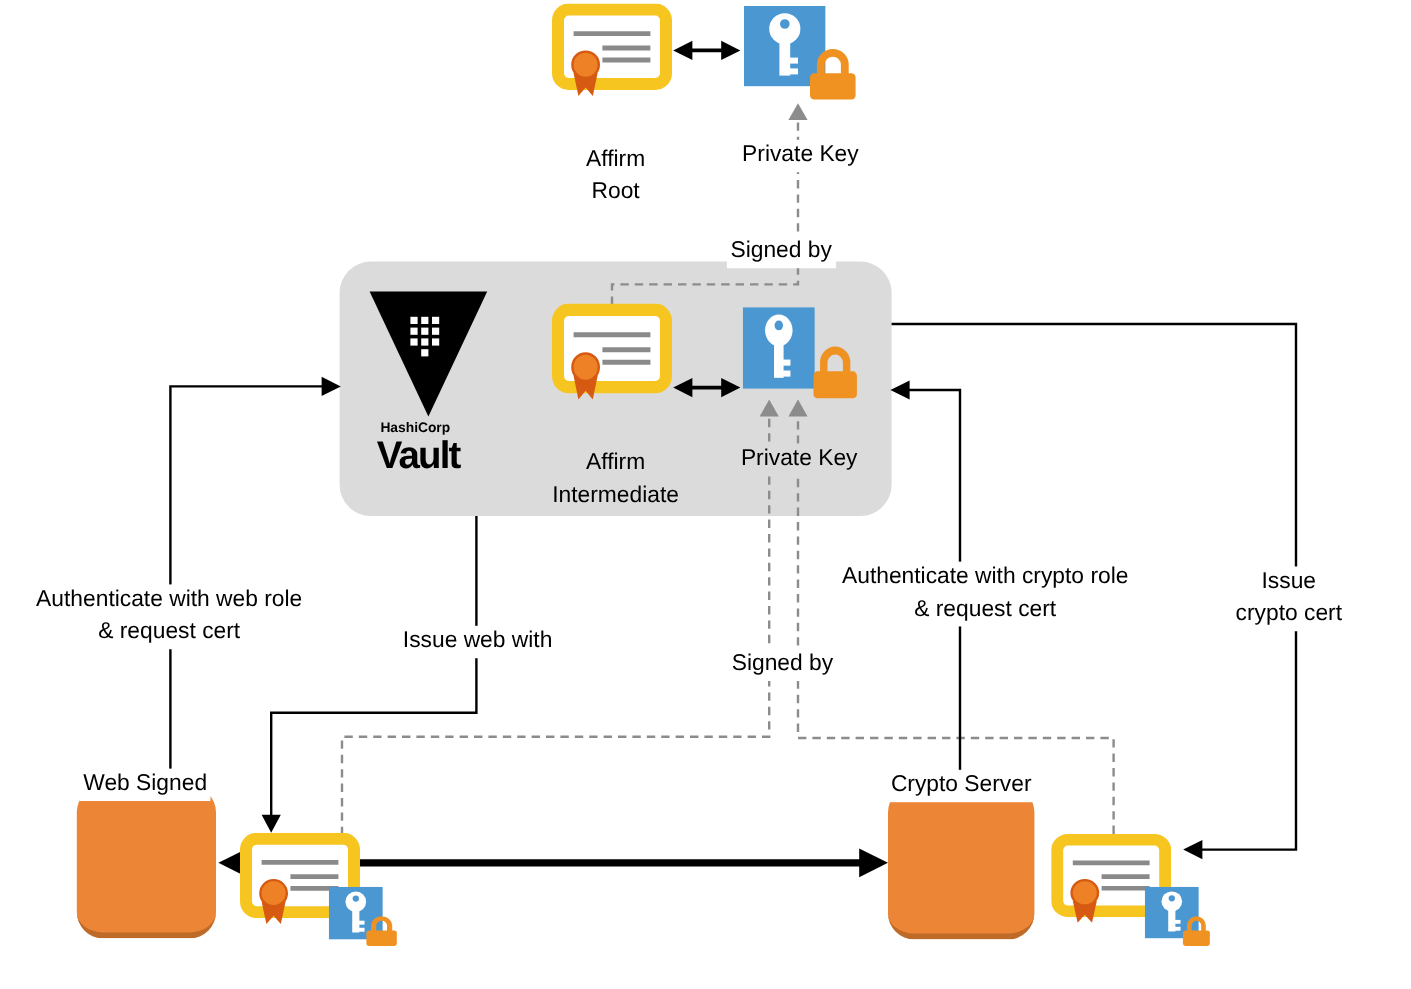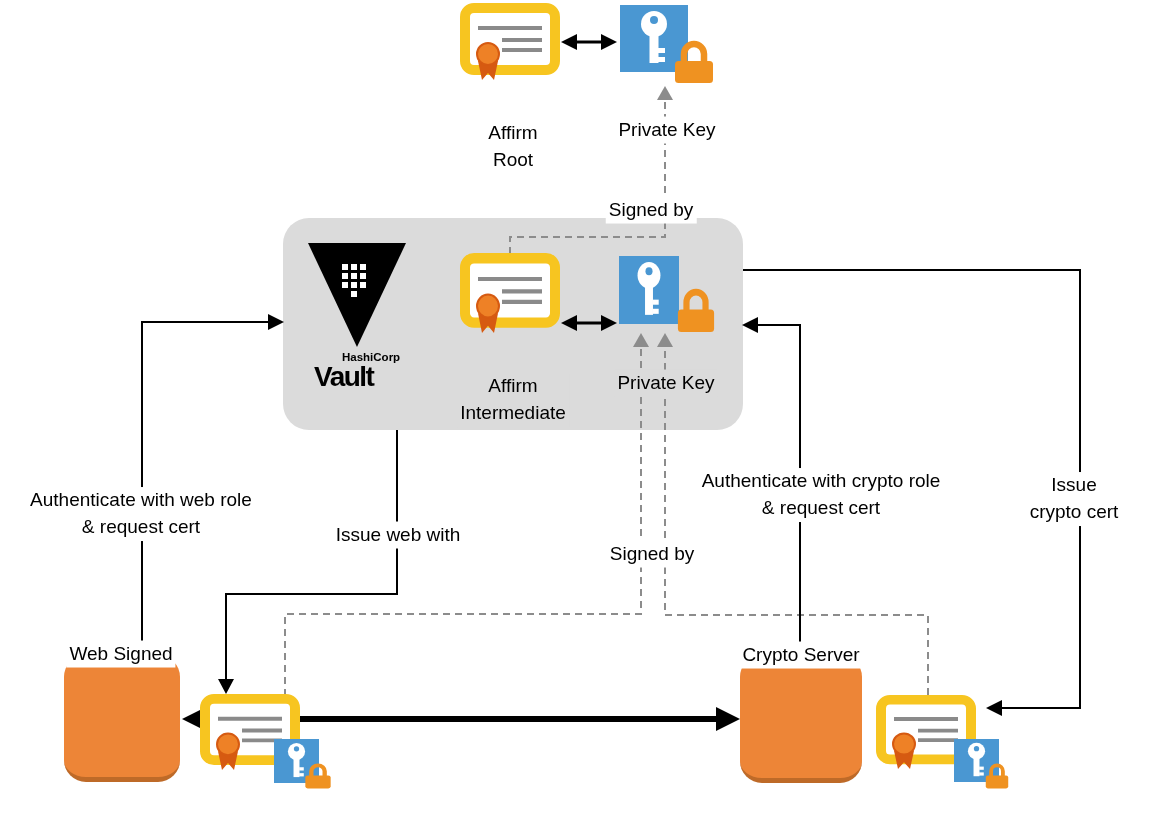--- a/index.html
+++ b/index.html
@@ -19,22 +19,22 @@
     background:#fff;padding:0 3px;margin-top:19px;
   }
   .lbl.on-gray{background:#DBDBDB;}
   .lbl.no-bg{background:transparent;}
   .server{
     position:absolute;background:#ED8537;border-radius:22px;
     border-bottom:5px solid #BE6A28;
   }
   #web-server-box{left:64px;top:655px;width:116px;height:122px;}
   #crypto-server-box{left:740px;top:655px;width:122px;height:123px;}
-  #brand-hashicorp{position:absolute;left:317px;top:351px;font-size:11.5px;font-weight:bold;letter-spacing:0px;margin-left:25px;}
-  #brand-vault{position:absolute;left:314px;top:361px;font-size:28px;font-weight:bold;letter-spacing:-1.5px;}
+  #brand-hashicorp{position:absolute;left:317px;top:351px;font-size:11.5px;font-weight:bold;letter-spacing:0px;}
+  #brand-vault{position:absolute;left:314px;top:361px;font-size:32px;font-weight:bold;letter-spacing:-1.5px;}
 </style>
 </head>
 <body>
 
 <div id="canvas">
 
   <div class="abs" id="vault-box"></div>
 
   <svg class="abs layer" viewBox="0 0 1176 824">
 

